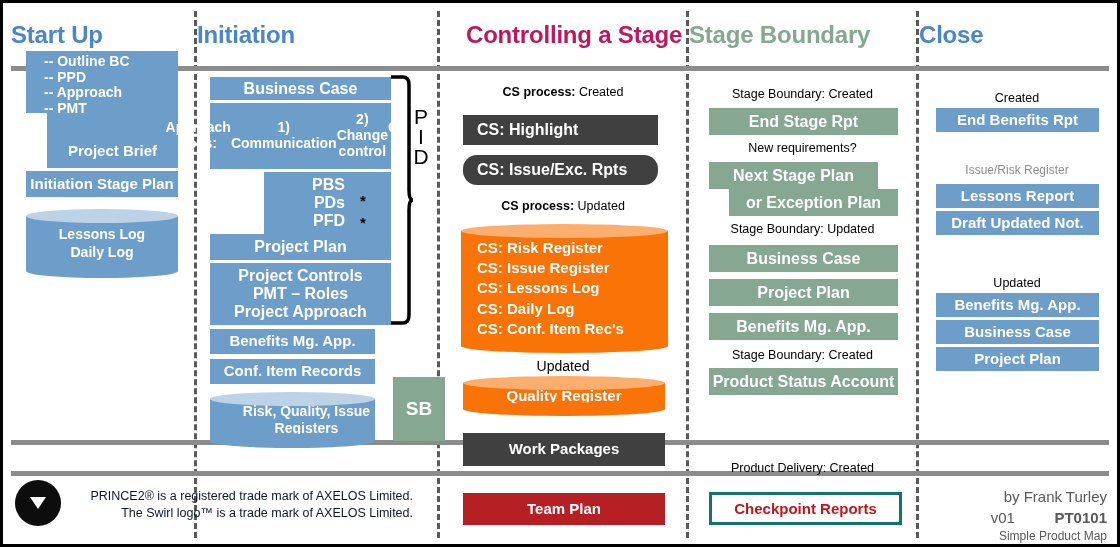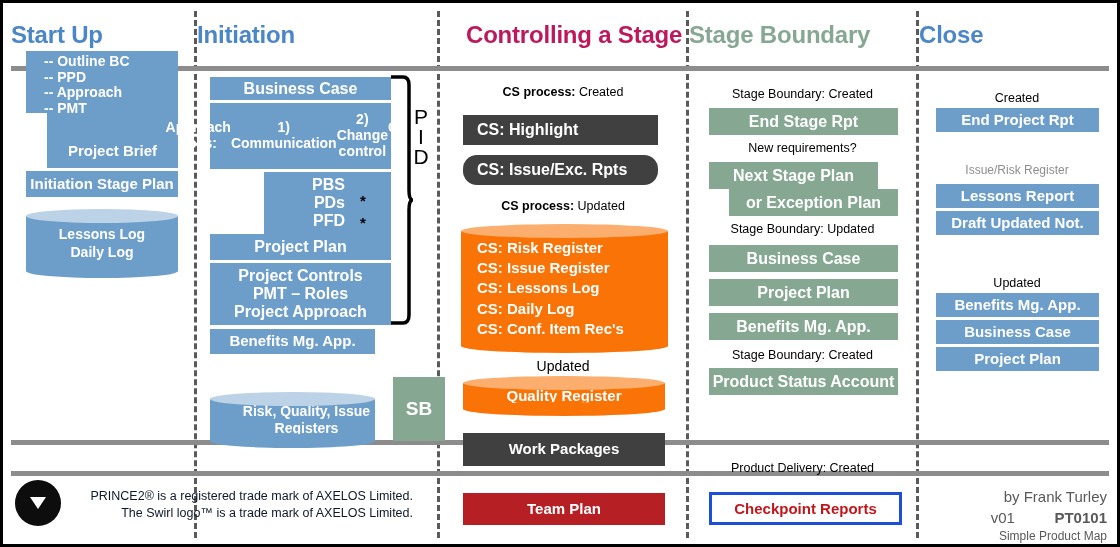--- a/index.html
+++ b/index.html
@@ -58,21 +58,21 @@
          display:flex;align-items:center;justify-content:center;}
   .swirl .dia{width:0;height:0;border-left:8px solid transparent;
          border-right:8px solid transparent;border-top:12px solid #fff;}
   .legal{position:absolute;color:#0f172a;font-size:12.5px;
          text-align:right;line-height:1.35;}
   .credit{position:absolute;color:#595959;font-size:13px;
           text-align:right;line-height:1.4;}
   .credit .big{font-size:15px;}
   .credit .bold{font-weight:bold;margin-left:36px;}
   .star{position:absolute;color:#000;font-size:15px;font-weight:bold;}
-  .cbox{position:absolute;box-sizing:border-box;border:3px solid #1d4ed8;
+  .cbox{position:absolute;box-sizing:border-box;border:3px solid #0f766e;
         background:#fff;color:#c0171c;font-size:15px;font-weight:bold;
         display:flex;align-items:center;justify-content:center;}
 </style>
 </head>
 <body>
 
 <div id="map">
 
   <div class="vdash" style="left:191px"></div>
   <div class="vdash" style="left:434px"></div>
@@ -130,20 +130,21 @@
   <div class="blk blue" style="left:207px;top:231px;width:181px;height:26px;font-size:16px;">Project Plan</div>
 
   <div class="blk blue" style="left:207px;top:260px;width:181px;height:62px;
        flex-direction:column;font-size:16px;">
     <span>Project Controls</span>
     <span>PMT – Roles</span>
     <span>Project Approach</span>
   </div>
 
   <div class="blk blue" style="left:207px;top:326px;width:165px;height:25px;font-size:15px;">Benefits Mg. App.</div>
+  <div class="blk blue" style="left:207px;top:356px;width:165px;height:25px;font-size:15px;">Conf. Item Records</div>
 
   <div class="cyl blue" style="left:207px;top:396px;width:165px;height:42px;background:#6d9ec9;font-size:14px;padding-left:28px;">
     <span>Risk, Quality, Issue</span>
     <span>Registers</span>
   </div>
 
   <svg class="pid-brk" style="left:386px;top:72px;width:24px;height:250px;" viewBox="0 0 24 250">
     <path d="M2 2 H14 Q20 2 20 10 V115 Q20 124 23 125 Q20 126 20 135 V240 Q20 248 14 248 H2" fill="none" stroke="#000" stroke-width="3.5"></path>
   </svg>
   <div class="pid-txt" style="left:405px;top:104px;width:26px;">P<br>I<br>D</div>
@@ -193,21 +194,21 @@
   <div class="blk green" style="left:706px;top:276px;width:189px;height:27px;font-size:16px;">Project  Plan</div>
   <div class="blk green" style="left:706px;top:310px;width:189px;height:27px;font-size:16px;">Benefits  Mg. App.</div>
 
   <div class="lbl" style="left:686px;top:345px;width:227px;">Stage Boundary: Created</div>
   <div class="blk green" style="left:706px;top:365px;width:189px;height:27px;font-size:16px;">Product Status Account</div>
 
   <div class="lbl" style="left:686px;top:458px;width:227px;">Product Delivery: Created</div>
   <div class="cbox" style="left:706px;top:489px;width:193px;height:33px;">Checkpoint Reports</div>
 
   <div class="lbl" style="left:916px;top:88px;width:196px;">Created</div>
-  <div class="blk blue" style="left:933px;top:105px;width:163px;height:24px;font-size:15px;">End Project Rpt</div>
+  <div class="blk blue" style="left:933px;top:105px;width:163px;height:24px;font-size:15px;">End Benefits Rpt</div>
   <div class="blk blue" style="left:933px;top:133px;width:163px;height:24px;font-size:15px;margin-top:48px;">Follow on Actions</div>
   <div class="lbl gray" style="left:916px;top:160px;width:196px;font-size:12px;">Issue/Risk Register</div>
   <div class="blk blue" style="left:933px;top:181px;width:163px;height:24px;font-size:15px;">Lessons Report</div>
   <div class="blk blue" style="left:933px;top:208px;width:163px;height:24px;font-size:15px;">Draft Updated Not.</div>
 
   <div class="lbl" style="left:916px;top:273px;width:196px;">Updated</div>
   <div class="blk blue" style="left:933px;top:290px;width:163px;height:24px;font-size:15px;">Benefits Mg. App.</div>
   <div class="blk blue" style="left:933px;top:317px;width:163px;height:24px;font-size:15px;">Business Case</div>
   <div class="blk blue" style="left:933px;top:344px;width:163px;height:24px;font-size:15px;">Project Plan</div>
 

